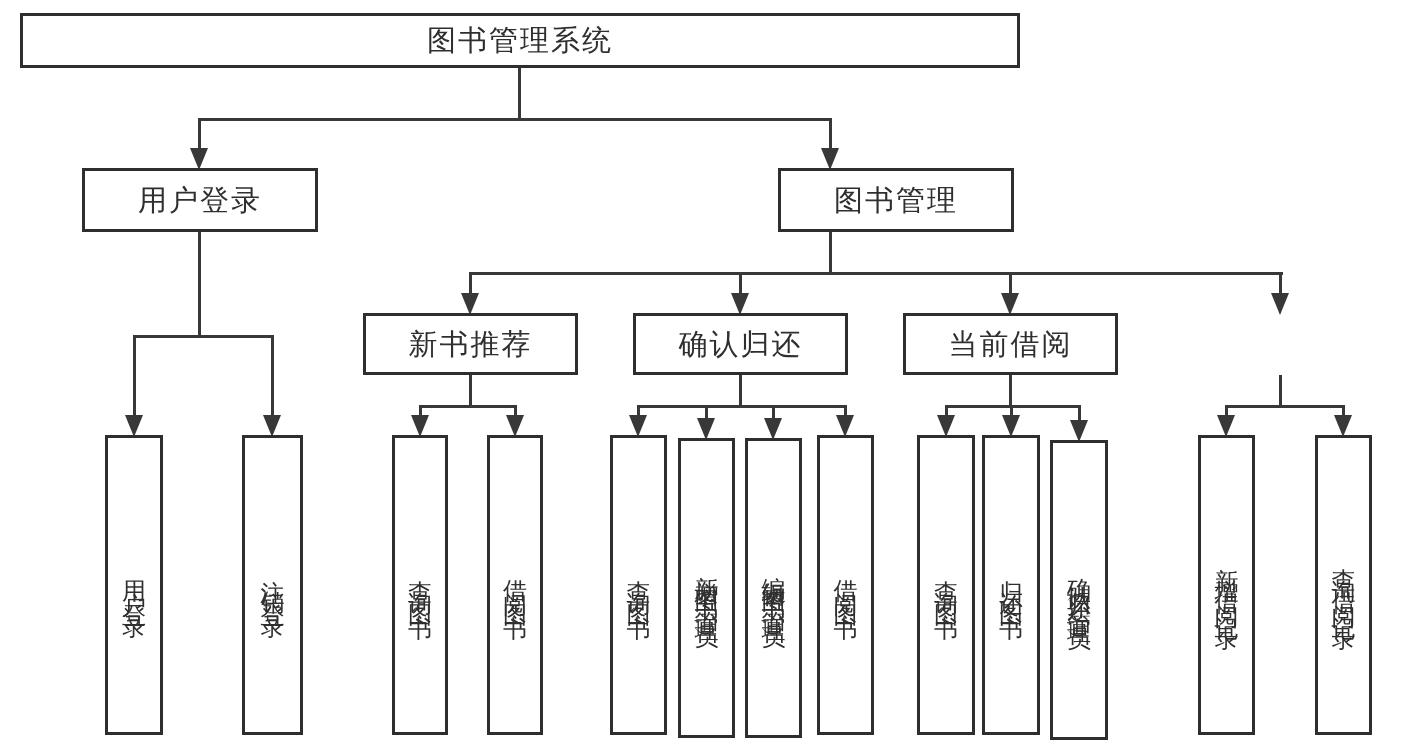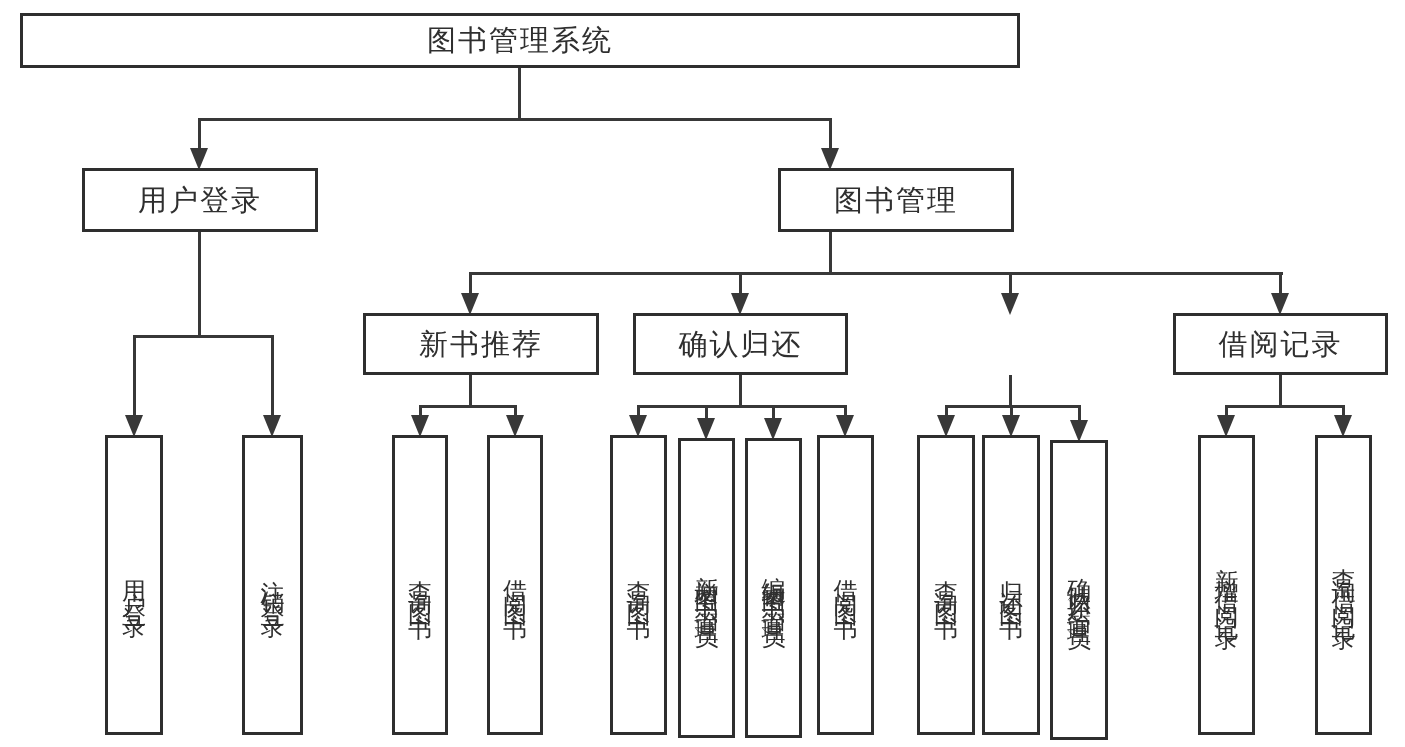--- a/index.html
+++ b/index.html
@@ -85,23 +85,23 @@
       <div class="head" style="left: 1070px; top: 420px;"></div>
       <div class="shaft" style="left: 1224.5px; top: 405px; height: 12px;"></div>
       <div class="head" style="left: 1217px; top: 415px;"></div>
       <div class="shaft" style="left: 1341.5px; top: 405px; height: 12px;"></div>
       <div class="head" style="left: 1334px; top: 415px;"></div>
     </div>
   <div class="layer" id="nodes-layer">
       <div class="node" style="left: 20px; top: 13px; width: 1000px; height: 55px;">图书管理系统</div>
       <div class="node" style="left: 82px; top: 168px; width: 236px; height: 64px;">用户登录</div>
       <div class="node" style="left: 746px; top: 168px; width: 236px; height: 64px; margin-left: 32px;">图书管理</div>
-      <div class="node" style="left: 363px; top: 313px; width: 236px; height: 62px;">新书推荐</div>
+      <div class="node" style="left: 363px; top: 313px; width: 215px; height: 62px;">新书推荐</div>
       <div class="node" style="left: 633px; top: 313px; width: 215px; height: 62px;">确认归还</div>
-      <div class="node" style="left: 1173px; top: 313px; width: 215px; height: 62px;">借阅记录</div>
+      <div class="node" style="left: 903px; top: 313px; width: 215px; height: 62px;">当前借阅</div>
       <div class="node v" style="left: 105px; top: 435px; width: 58px; height: 300px;">用户登录</div>
       <div class="node v" style="left: 242px; top: 435px; width: 61px; height: 300px;">注销登录</div>
       <div class="node v" style="left: 392px; top: 435px; width: 56px; height: 300px;">查询图书</div>
       <div class="node v" style="left: 487px; top: 435px; width: 56px; height: 300px;">借阅图书</div>
       <div class="node v" style="left: 610px; top: 435px; width: 57px; height: 300px;">查询图书</div>
       <div class="node v long" style="left: 678px; top: 438px; width: 57px; height: 300px;">新增图书（管理员）</div>
       <div class="node v long" style="left: 745px; top: 438px; width: 57px; height: 300px;">编辑图书（管理员）</div>
       <div class="node v" style="left: 817px; top: 435px; width: 57px; height: 300px;">借阅图书</div>
       <div class="node v" style="left: 917px; top: 435px; width: 58px; height: 300px;">查询图书</div>
       <div class="node v" style="left: 982px; top: 435px; width: 58px; height: 300px;">归还图书</div>

